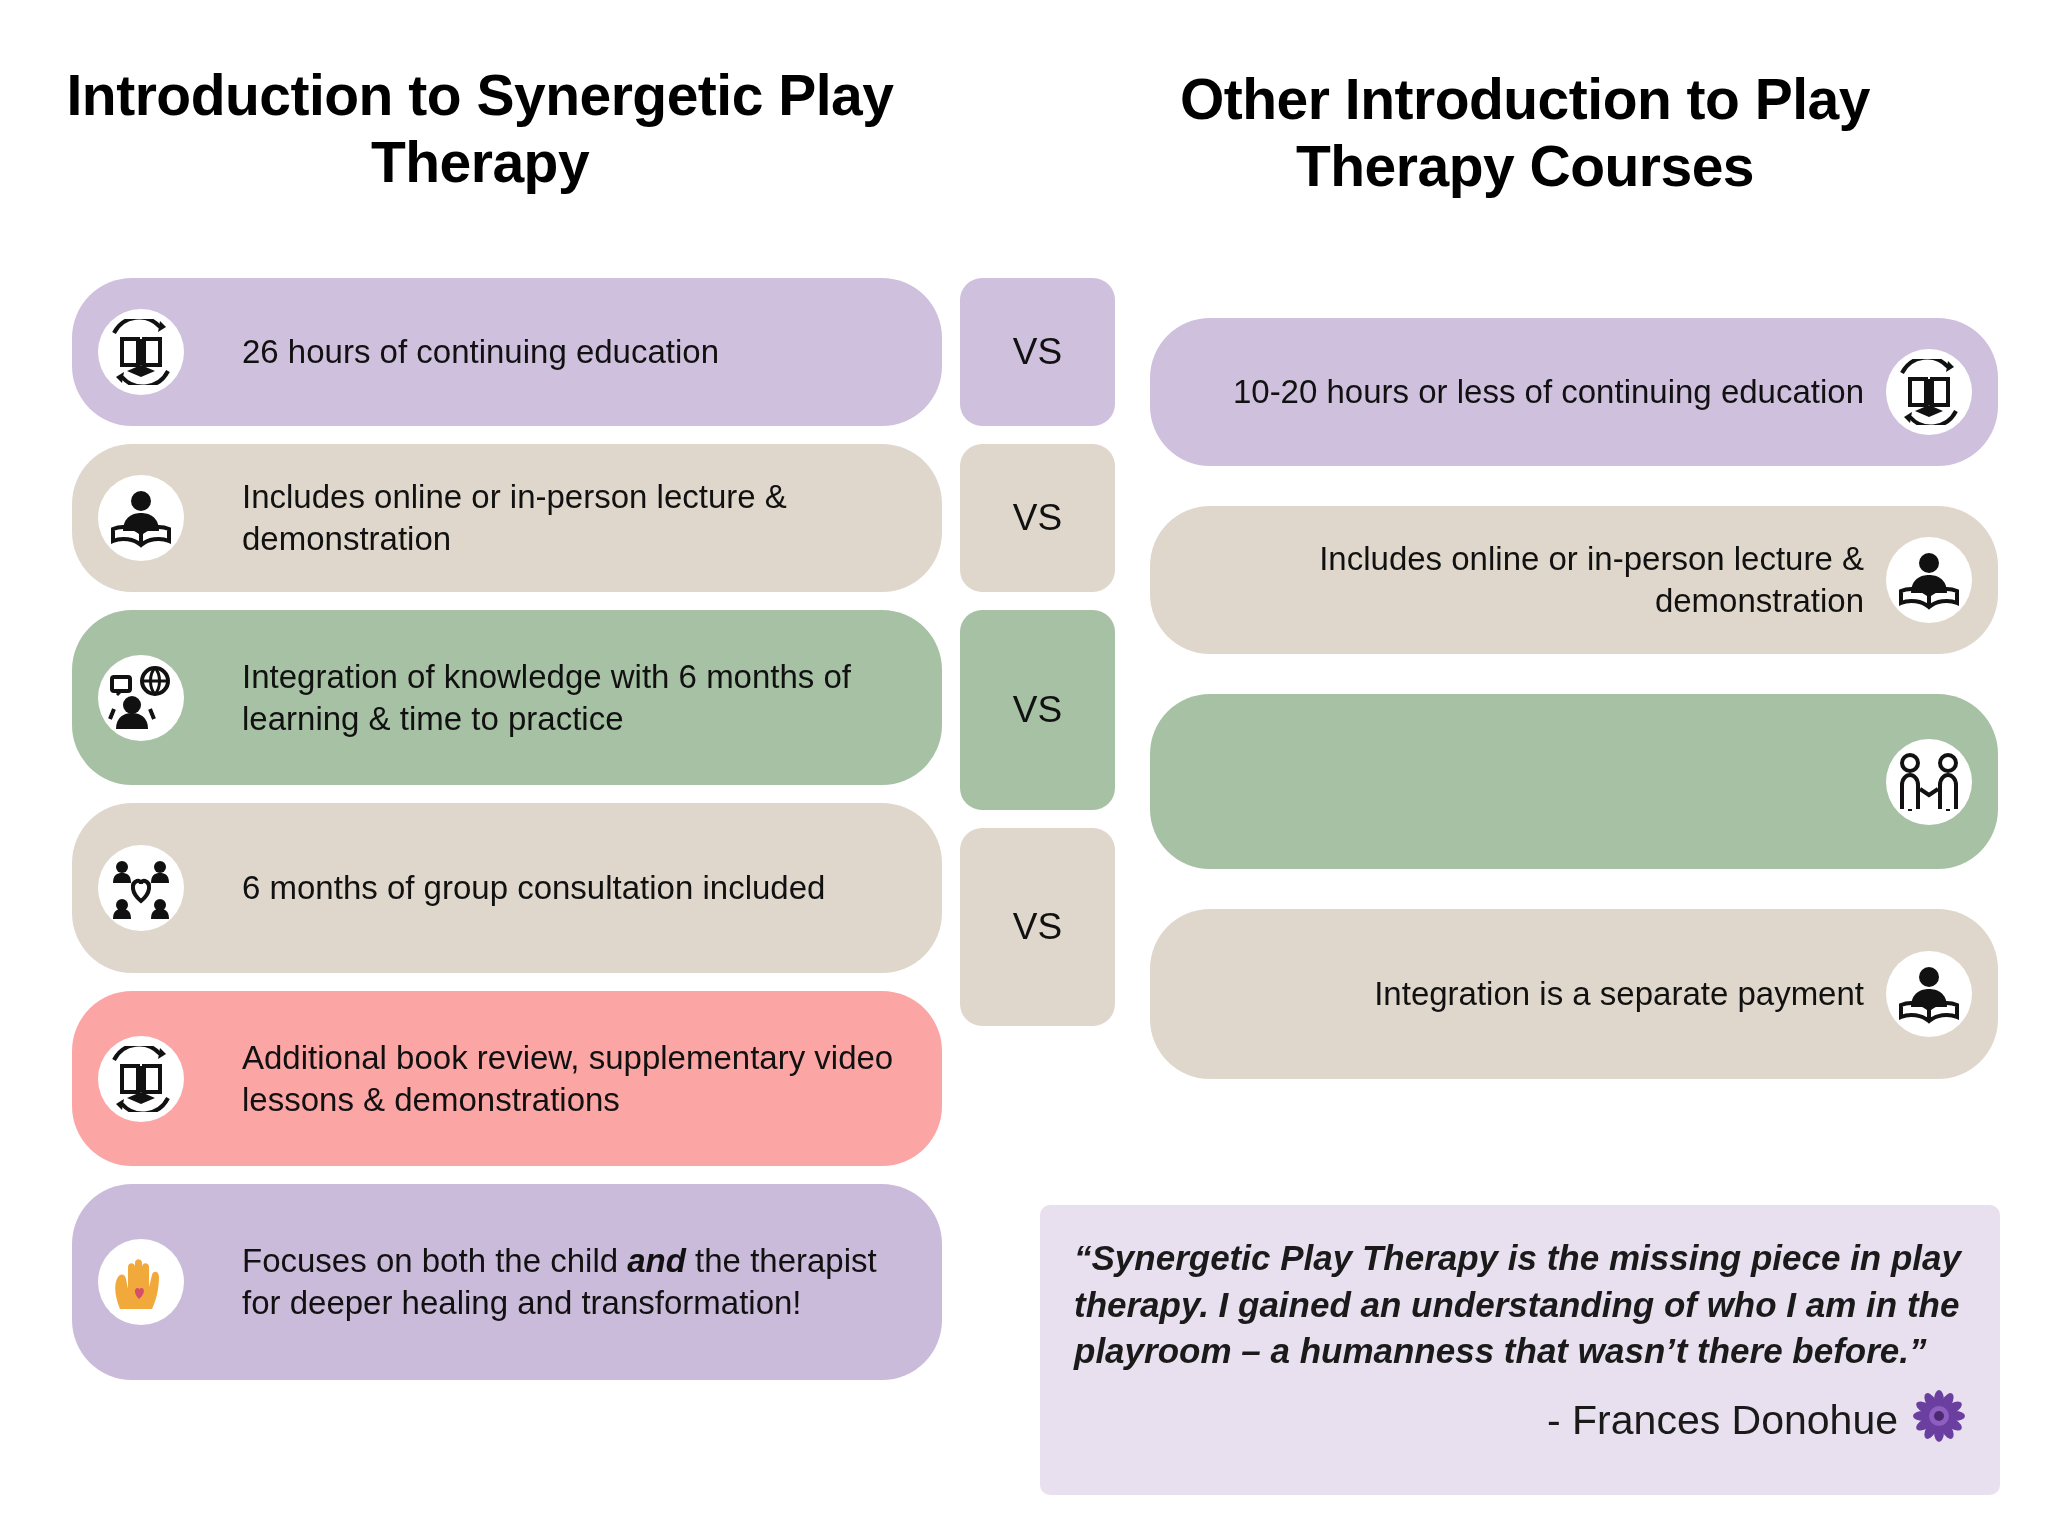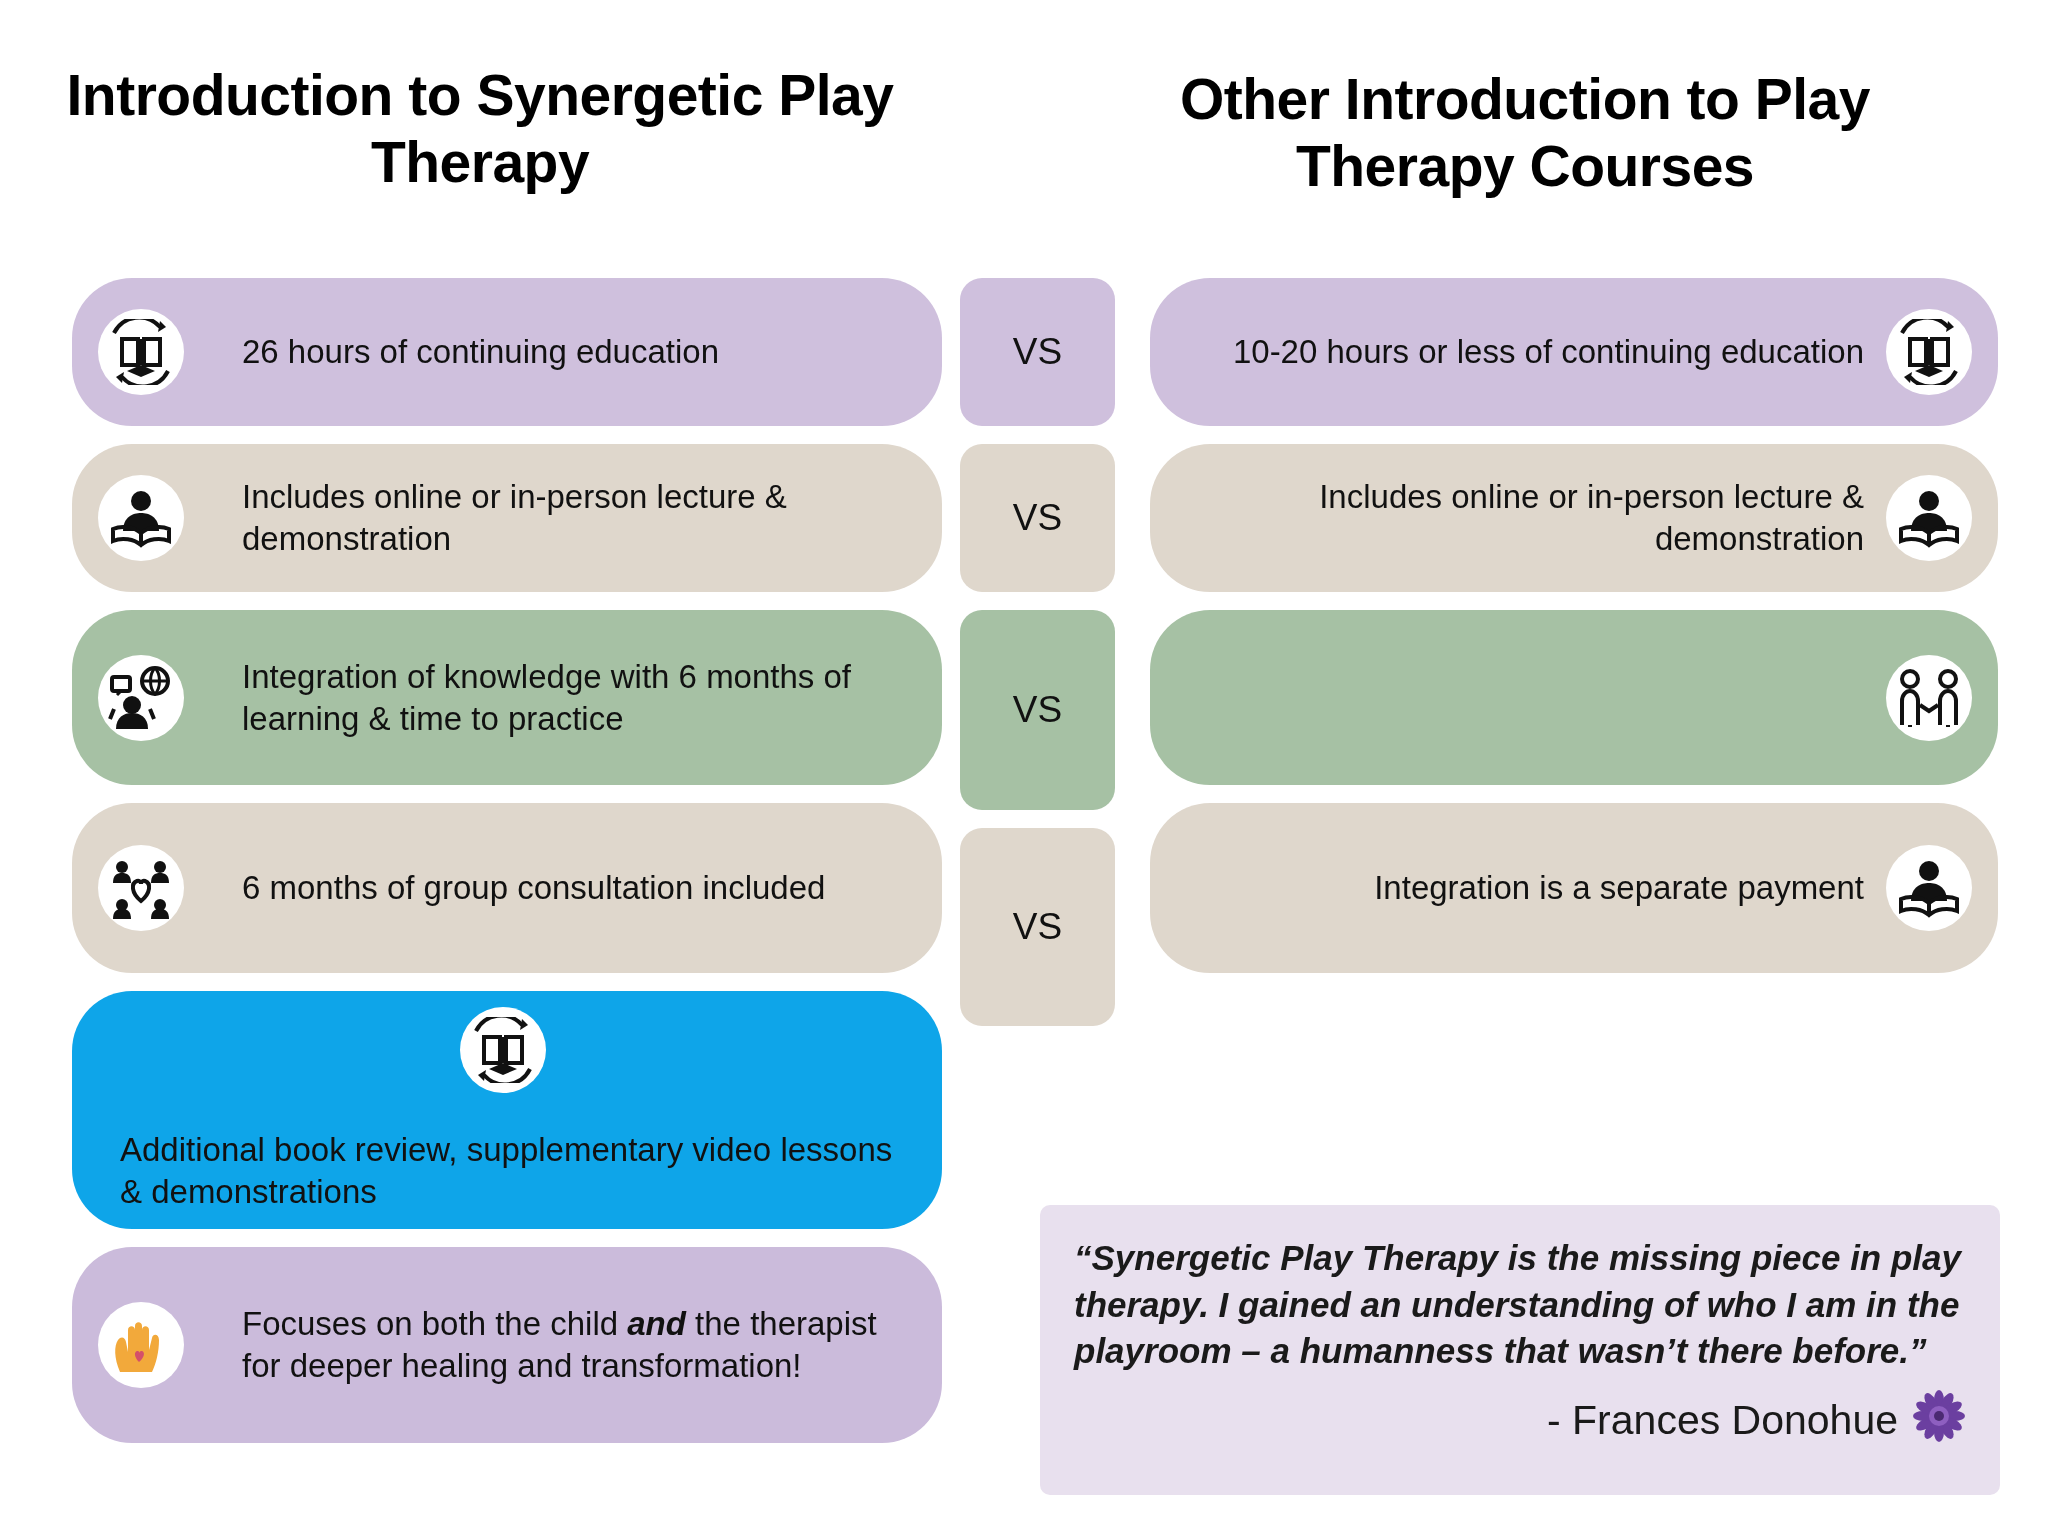--- a/index.html
+++ b/index.html
@@ -38,21 +38,21 @@
   
   .pill {
     position: relative;
     border-radius: 60px;
     display: flex;
     align-items: center;
     margin-bottom: 18px;
     padding: 16px 20px;
   }
   .pill.left  { padding-left: 26px; padding-right: 34px; gap: 36px; }
-  .pill.right { padding-right: 26px; padding-left: 34px; flex-direction: row-reverse; }
+  .pill.right { padding-right: 26px; padding-left: 34px; flex-direction: row-reverse; margin-top: 40px; }
 
   .pill-text {
     font-size: 33px;
     line-height: 1.27;
     color: #111111;
     flex: 1;
   }
   .pill.left  .pill-text { margin-left: 22px; text-align: left; }
   .pill.right .pill-text { margin-right: 22px; text-align: right; }
 
@@ -167,21 +167,21 @@
         <path d="M43 28 C43 20 47 18 52 18 C57 18 61 20 61 28 Z" fill="#111"></path>
         <circle cx="14" cy="50" r="6" fill="#111"></circle>
         <path d="M5 64 C5 56 9 54 14 54 C19 54 23 56 23 64 Z" fill="#111"></path>
         <circle cx="52" cy="50" r="6" fill="#111"></circle>
         <path d="M43 64 C43 56 47 54 52 54 C57 54 61 56 61 64 Z" fill="#111"></path>
         <path d="M33 46 C23 38 23 28 29 26 C32 25 33 28 33 29 C33 28 34 25 37 26 C43 28 43 38 33 46 Z" fill="none" stroke="#111" stroke-width="4"></path>
       </svg>
         </div>
         <div class="pill-text">6 months of group consultation included</div>
       </div>
-      <div class="pill left" style="background: #0ea5e9; min-height: 175px; flex-direction: column;">
+      <div class="pill left" style="background: #fca5a5; min-height: 175px;">
         <div class="icon-bubble">
           <svg width="66" height="66" viewBox="0 0 66 66">
         <path d="M6 14 A28 28 0 0 1 52 8" fill="none" stroke="#111" stroke-width="4"></path>
         <path d="M52 2 L58 8 L50 13 Z" fill="#111"></path>
         <path d="M60 52 A28 28 0 0 1 14 58" fill="none" stroke="#111" stroke-width="4"></path>
         <path d="M14 64 L8 58 L16 53 Z" fill="#111"></path>
         <path d="M14 20 h16 v26 h-16z" fill="none" stroke="#111" stroke-width="4"></path>
         <path d="M36 20 h16 v26 h-16z" fill="none" stroke="#111" stroke-width="4"></path>
         <rect x="31" y="20" width="4" height="26" fill="#111"></rect>
         <path d="M33 46 l14 6 l-14 6 l-14 -6 z" fill="#111"></path>

